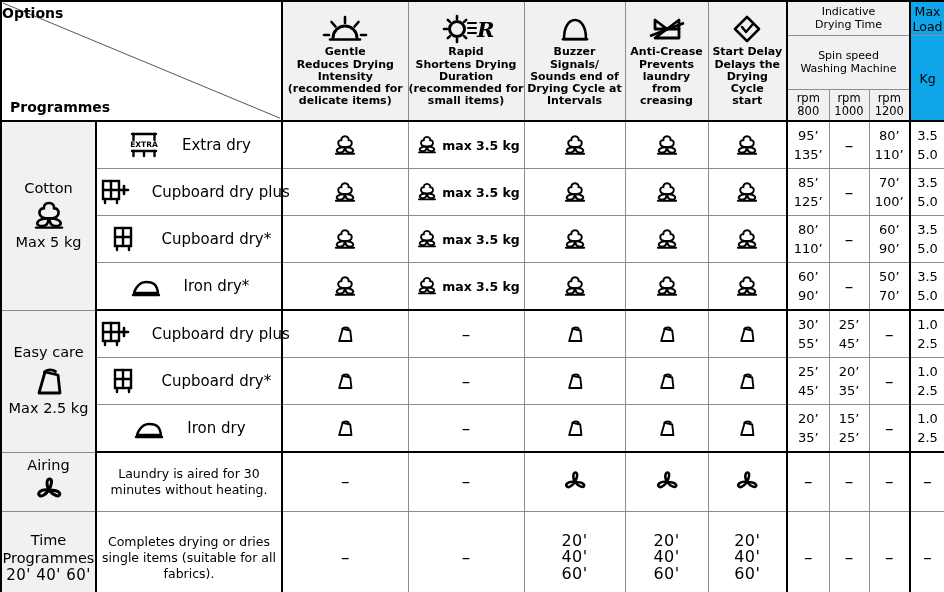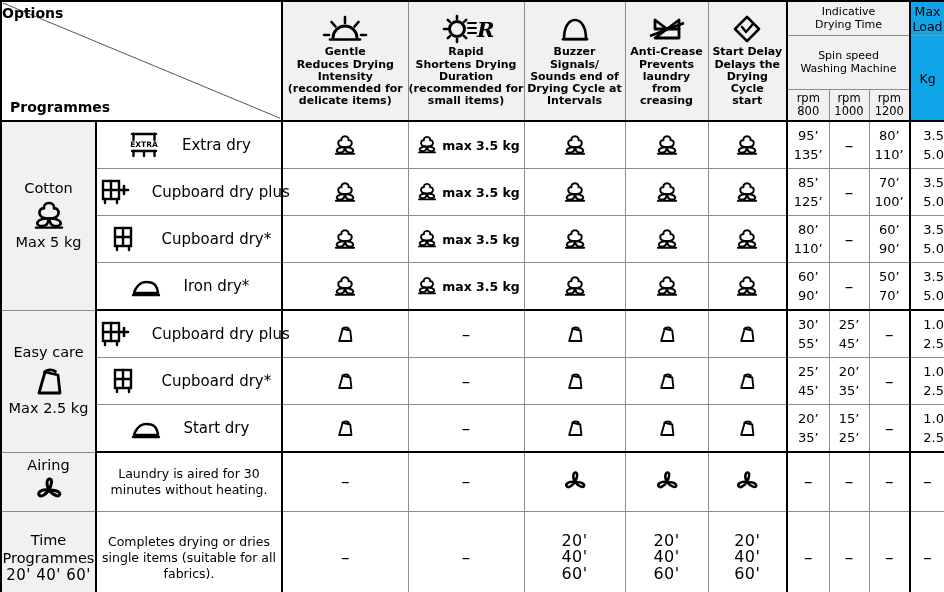--- a/index.html
+++ b/index.html
@@ -178,21 +178,21 @@
     line-height: 1.0;
     color: #000;
   }
   .time-cell .t1, .time-cell .t2 { display: block; padding: 3px 0; }
   .kg-cell {
     font-weight: bold;
     font-size: 13px;
     line-height: 1.0;
     color: #000;
   }
-  .kg-cell .k1, .kg-cell .k2 { display: block; padding: 3px 0; text-align: right; }
+  .kg-cell .k1, .kg-cell .k2 { display: block; padding: 3px 0; }
 
   .timeprog-list {
     font-size: 16px;
     line-height: 1.02;
     color: #000;
     letter-spacing: 0.4px;
   }
   .timeprog-list span { display: block; }
 
   .row-shade-light td { border-top-color: #d8d8d8; }
@@ -853,21 +853,21 @@
   </tr>
 
   <tr>
     <td class="prog-cell hthick-b" style="height:46px">
       <span class="picon">
         <svg width="34" height="28" viewBox="0 0 34 28">
           <path d="M5 21 C5 21 8 10 17 10 C26 10 28 14 29 21 Z" fill="none" stroke="#000" stroke-width="2.4" stroke-linejoin="round"></path>
           <line x1="4" y1="23" x2="30" y2="23" stroke="#000" stroke-width="2.4" stroke-linecap="round"></line>
         </svg>
       </span>
-      <span class="ptxt">Start dry</span>
+      <span class="ptxt">Iron dry</span>
     </td>
     <td class="mark-cell vthick-l hthick-b">
       <span class="mico">
         <svg width="28" height="24" viewBox="0 0 48 36">
                 <path d="M14 30 L20 9 L33 12 L35 30 Z" fill="none" stroke="#000" stroke-width="3.2" stroke-linejoin="round"></path>
                 <path d="M19.5 9 C22 6.5 27 6 30.5 8.5" fill="none" stroke="#000" stroke-width="3.2" stroke-linecap="round"></path>
               </svg>
       </span>
     </td>
     <td class="dash hthick-b">–</td>

